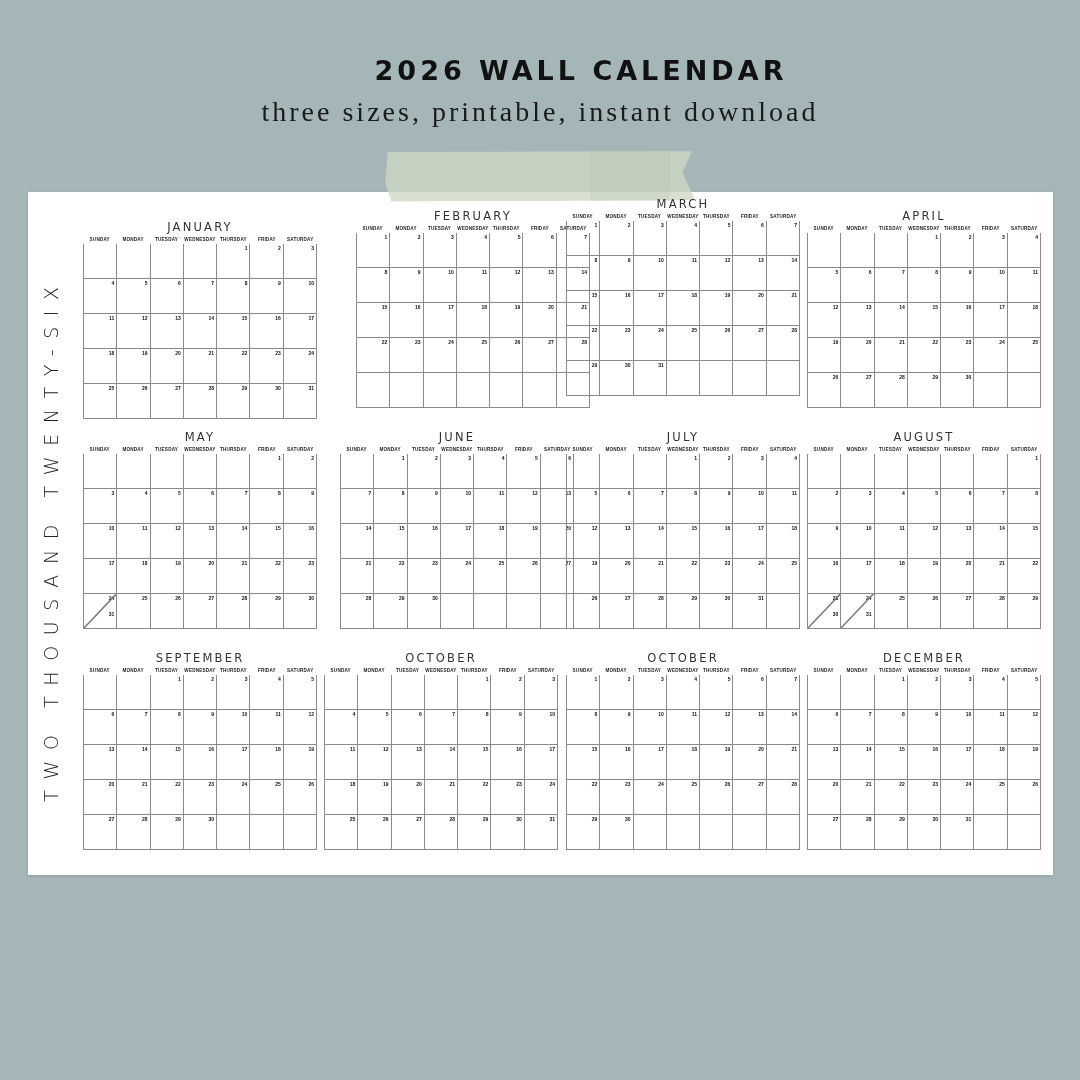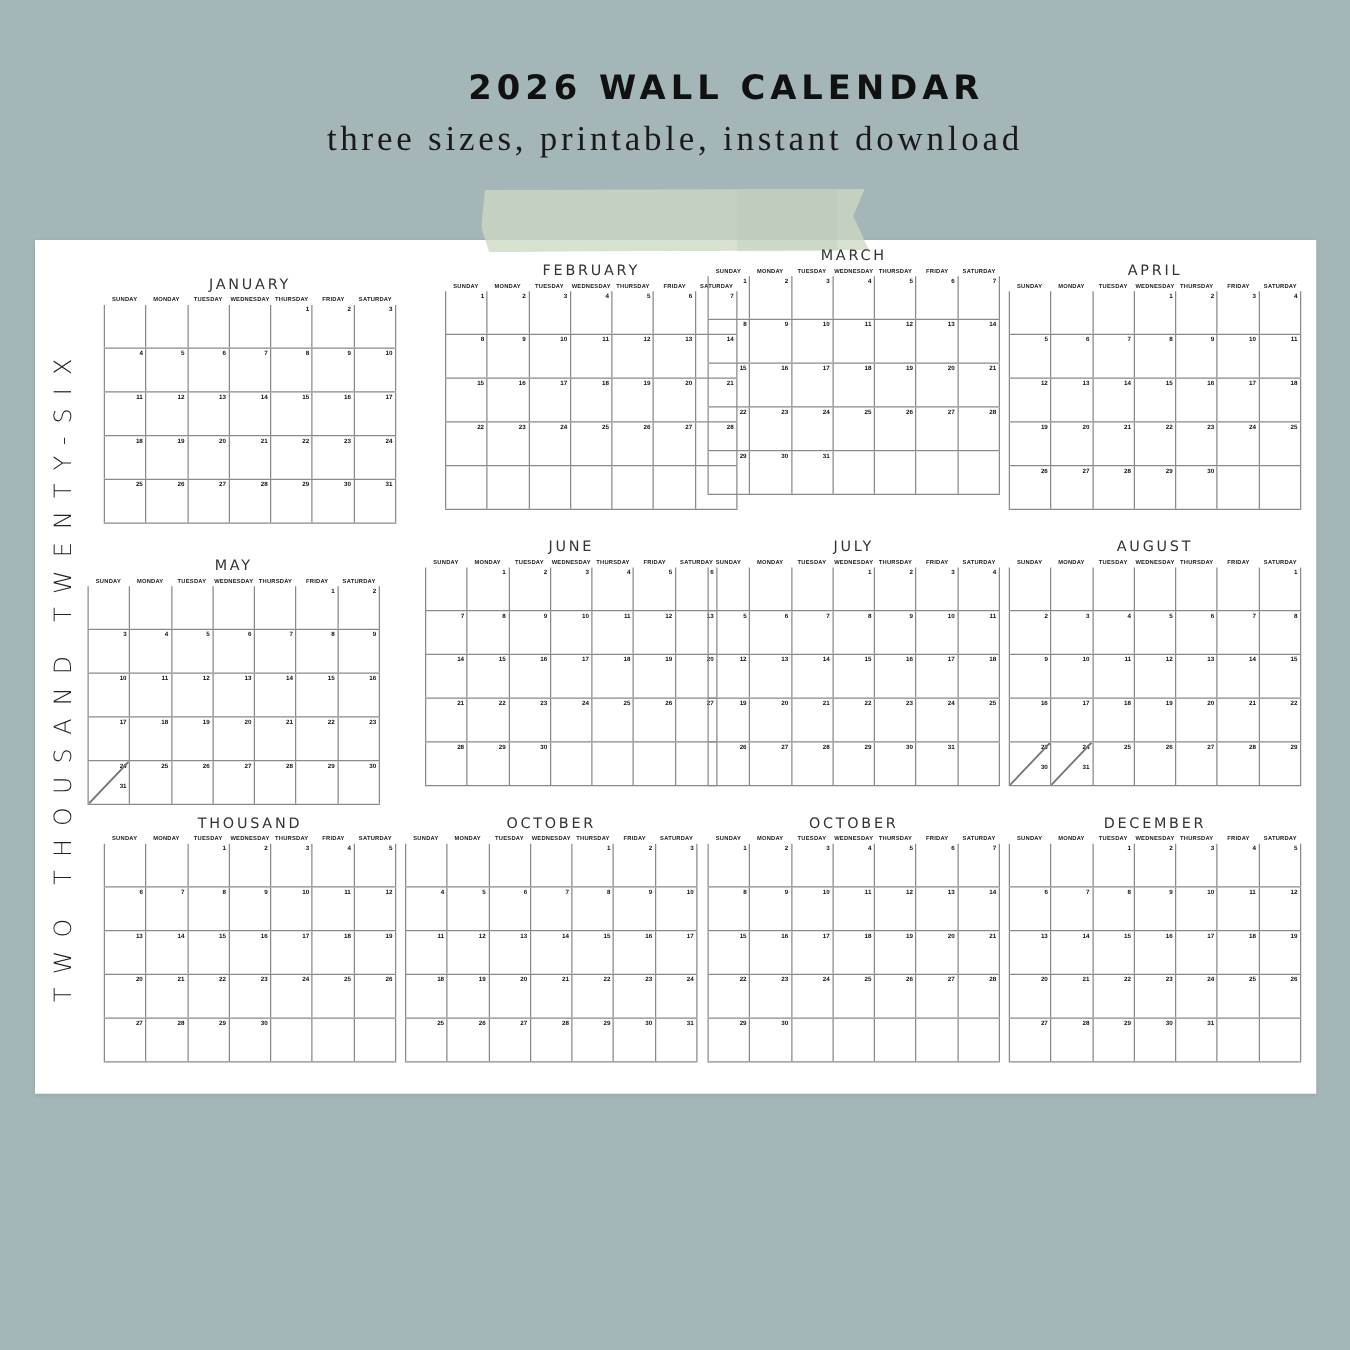--- a/index.html
+++ b/index.html
@@ -508,21 +508,21 @@
             <span class="num">29</span>
           </div>
           <div class="cell">
             <span class="num">30</span>
           </div>
           <div class="cell"></div>
           <div class="cell"></div>
         </div>
       </div>
     </div>
-    <div class="month" style="left: 70px; top: 429px; margin-top: 15px;">
+    <div class="month" style="left: 83px; top: 429px;">
       <div class="mname">MAY</div>
       <div class="dow">
         <div>SUNDAY</div>
         <div>MONDAY</div>
         <div>TUESDAY</div>
         <div>WEDNESDAY</div>
         <div>THURSDAY</div>
         <div>FRIDAY</div>
         <div>SATURDAY</div>
       </div>
@@ -997,21 +997,21 @@
           <div class="cell">
             <span class="num">28</span>
           </div>
           <div class="cell">
             <span class="num">29</span>
           </div>
         </div>
       </div>
     </div>
     <div class="month" style="left: 83px; top: 650px;">
-      <div class="mname">THOUSAND</div>
+      <div class="mname">SEPTEMBER</div>
       <div class="dow">
         <div>SUNDAY</div>
         <div>MONDAY</div>
         <div>TUESDAY</div>
         <div>WEDNESDAY</div>
         <div>THURSDAY</div>
         <div>FRIDAY</div>
         <div>SATURDAY</div>
       </div>
       <div class="grid">

